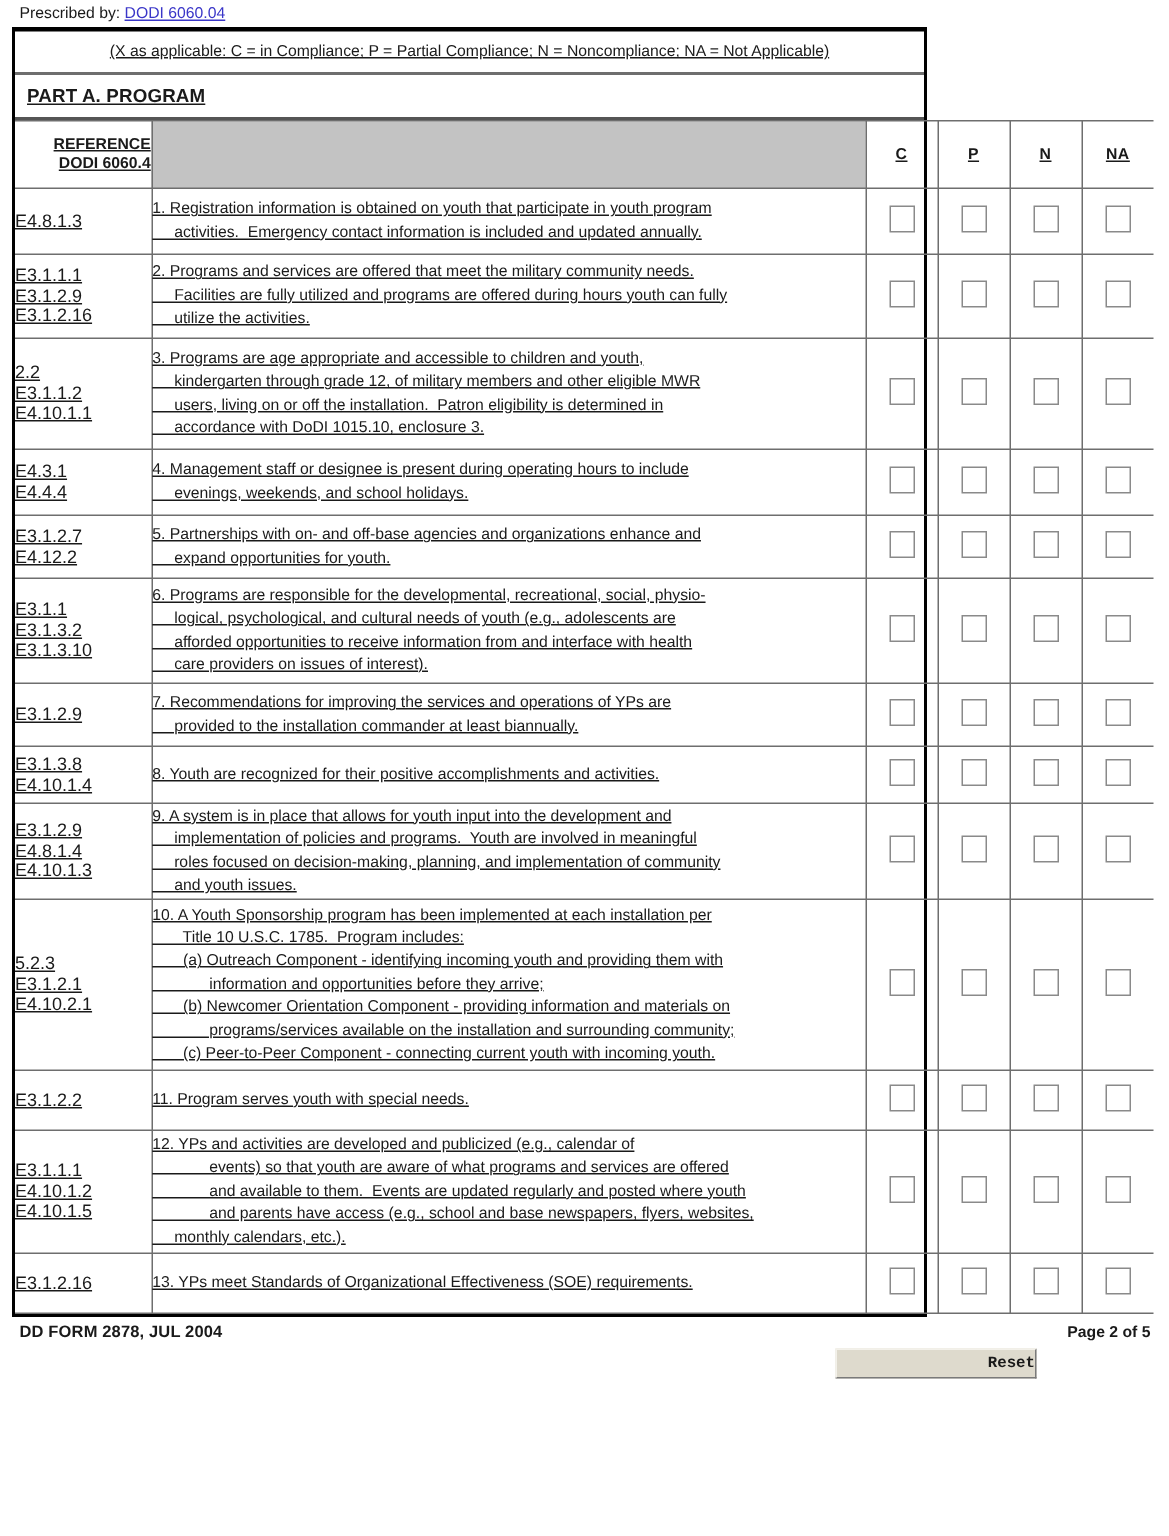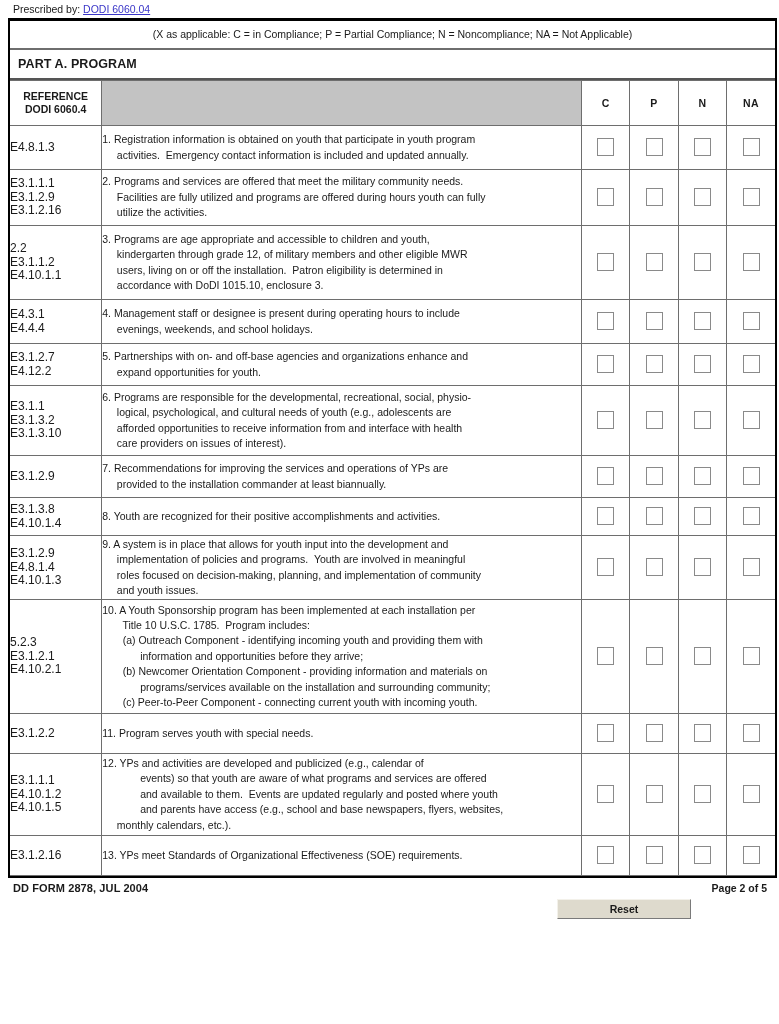--- a/index.html
+++ b/index.html
@@ -36,21 +36,22 @@
     color: #3a36c8;
     text-decoration: underline;
     cursor: pointer;
   }
 
   
   .form-frame {
     border: 2px solid #000;
     border-top-width: 3px;
     box-sizing: border-box;
-    width: 769px;
+    width: 610px;
+    text-decoration: underline;
   }
 
   
   .legend-band {
     border-bottom: 2px solid #6e6e6e;
     text-align: center;
     font-size: 10.5px;
     padding: 7px 0 8px 0;
     white-space: nowrap;
   }
@@ -165,27 +166,28 @@
   .reset-button {
     position: absolute;
     left: 549px;
     top: 20px;
     width: 134px;
     height: 20px;
     background: #dedacd;
     border: 1px solid #7a7a7a;
     border-top-color: #f3f1ea;
     border-left-color: #f3f1ea;
-    font-family: Liberation Sans, sans-serif;
+    font-family: Liberation Mono, monospace;
     font-size: 10.5px;
     font-weight: bold;
     color: #1a1a1a;
     cursor: pointer;
     padding: 0;
     line-height: 18px;
+    text-align: right;
   }
 </style>
 </head>
 <body>
 
 <div class="page">
 
   <div class="prescribed-line">
     <span>Prescribed by:</span>
     <a class="prescribed-link" href="#">DODI 6060.04</a>
@@ -201,21 +203,21 @@
       <colgroup>
         <col class="c-ref">
           <col class="c-item">
         <col class="c-box">
           <col class="c-box">
           <col class="c-box">
           <col class="c-box">
       </colgroup>
       <thead>
         <tr>
-          <th class="hdr-ref" style="white-space:pre-line;">REFERENCE
+          <th class="hdr-ref" style="white-space:pre-line;text-align:right;">REFERENCE
 DODI 6060.4</th>
           <th class="hdr-gray"></th>
           <th class="hdr-mark">C</th>
           <th class="hdr-mark">P</th>
           <th class="hdr-mark">N</th>
           <th class="hdr-mark hdr-na">NA</th>
         </tr>
       </thead>
       <tbody id="checklist-body">
           <tr style="height: 44px;">

